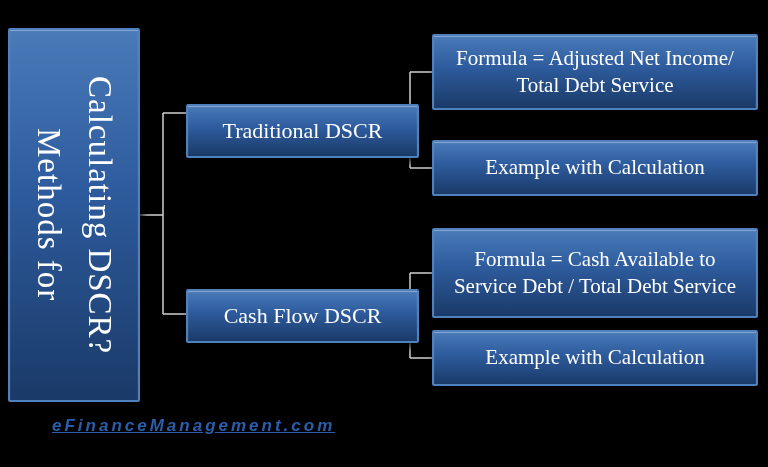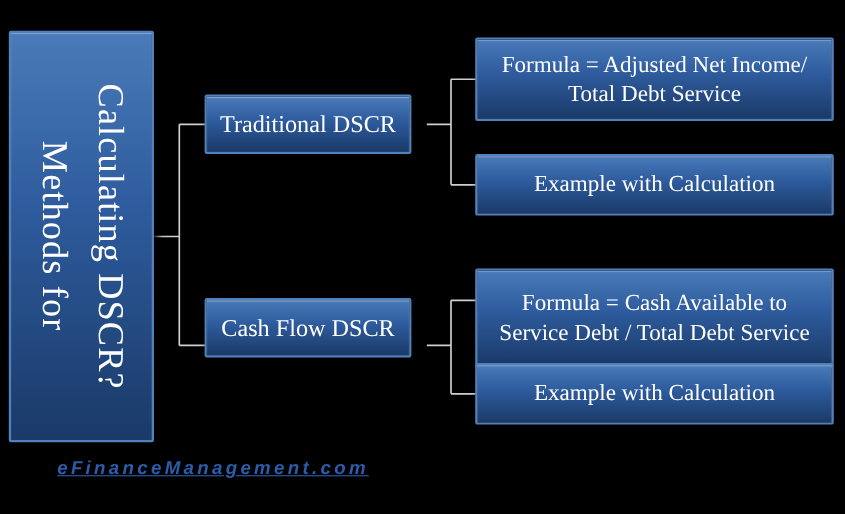--- a/index.html
+++ b/index.html
@@ -29,32 +29,32 @@
     writing-mode: vertical-lr;
     text-orientation: mixed;
     height: 352px;
     text-align: center;
     font-size: 33px;
     line-height: 1.55;
     letter-spacing: 1px;
   }
   .vtext span { display: block; }
   .branch-node {
-    left: 186px; width: 188px; height: 54px;
-    font-size: 22px; line-height: 1.2; padding: 2px 8px;
+    left: 186px; width: 233px; height: 54px;
+    font-size: 22px; line-height: 1.2; padding: 2px 8px; margin-top: 18px;
   }
   .branch-1 { top: 86px; }
   .branch-2 { top: 271px; }
   .leaf-node {
     left: 432px; width: 326px;
     font-size: 21px; line-height: 1.3; padding: 19px 14px;
   }
   .leaf-1 { top: 34px;  height: 76px; }
   .leaf-2 { top: 140px; height: 56px; }
-  .leaf-3 { top: 244px; height: 90px; }
+  .leaf-3 { top: 228px; height: 90px; }
   .leaf-4 { top: 330px; height: 56px; }
   .connectors {
     position: absolute;
     left: 0; top: 0;
     width: 768px; height: 467px;
     pointer-events: none;
   }
   .footer-link {
     position: absolute;
     left: 52px;

